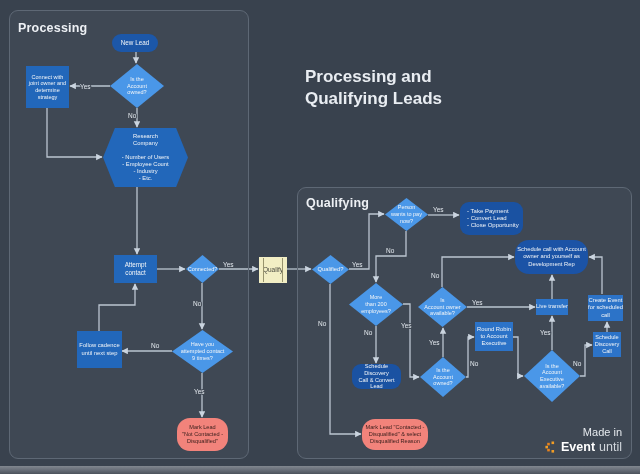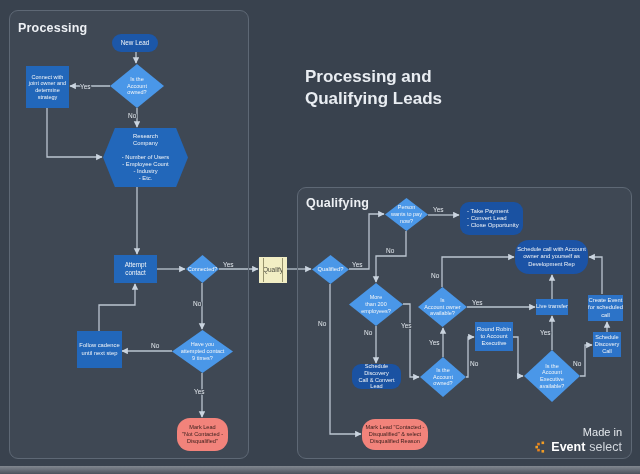--- a/index.html
+++ b/index.html
@@ -176,18 +176,18 @@
     <div id="made-in">Made in</div>
     <div id="brand">
       <svg width="12" height="12" viewBox="0 0 12 12">
         <rect x="6.5" y="0.5" width="2.6" height="2.6" fill="#F29D25"></rect>
         <rect x="2.2" y="1.8" width="2.6" height="2.6" fill="#E8821C"></rect>
         <rect x="0.4" y="4.8" width="2.6" height="2.6" fill="#F29D25"></rect>
         <rect x="2.2" y="7.8" width="2.6" height="2.6" fill="#E8821C"></rect>
         <rect x="6.5" y="9" width="2.6" height="2.6" fill="#F29D25"></rect>
       </svg>
       <span class="bold">Event</span>
-        <span class="light">select</span>
+        <span class="light">until</span>
     </div>
   </div>
 
   <div id="bottom-bar"></div>
 </div>
 
 </body></html>

